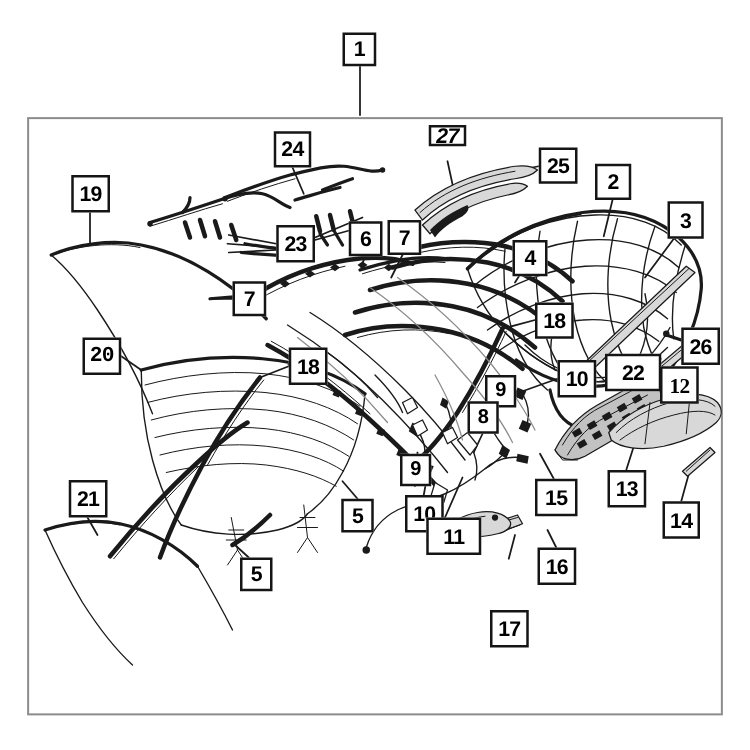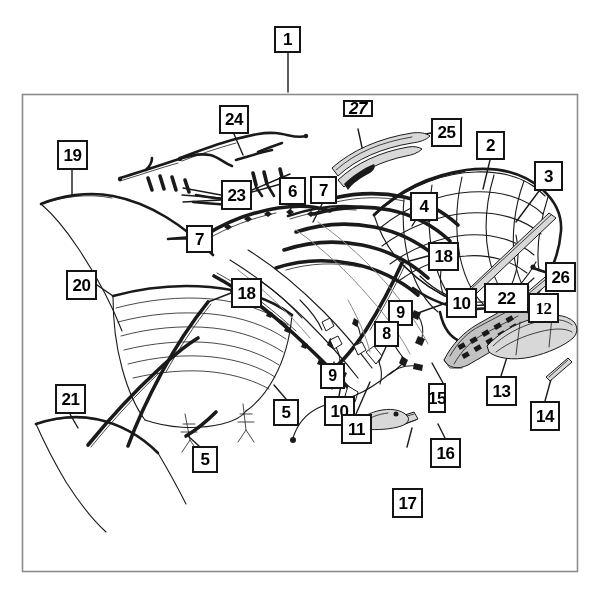--- a/index.html
+++ b/index.html
@@ -387,33 +387,33 @@
       <div class="callout cal-lg" style="left: 431px; top: 118px; width: 31px; height: 29px;">25</div>
       <div class="callout cal-lg" style="left: 476px; top: 131px; width: 29px; height: 29px;">2</div>
       <div class="callout cal-lg" style="left: 534px; top: 161px; width: 29px; height: 30px;">3</div>
       <div class="callout cal-lg" style="left: 221px; top: 180px; width: 31px; height: 30px;">23</div>
       <div class="callout cal-lg" style="left: 279px; top: 177px; width: 27px; height: 28px;">6</div>
       <div class="callout cal-lg" style="left: 310px; top: 176px; width: 27px; height: 28px;">7</div>
       <div class="callout cal-lg" style="left: 410px; top: 192px; width: 28px; height: 29px;">4</div>
       <div class="callout cal-lg" style="left: 186px; top: 225px; width: 27px; height: 28px;">7</div>
       <div class="callout cal-lg" style="left: 428px; top: 242px; width: 31px; height: 29px;">18</div>
       <div class="callout cal-lg" style="left: 545px; top: 262px; width: 31px; height: 30px;">26</div>
-      <div class="callout cal-lg" style="left: 66px; top: 270px; width: 31px; height: 30px;">20</div>
+      <div class="callout cal-lg" style="left: 66px; top: 270px; width: 31px; height: 30px; font-family: Liberation Mono, monospace;">20</div>
       <div class="callout cal-lg" style="left: 231px; top: 278px; width: 31px; height: 30px;">18</div>
       <div class="callout cal-lg" style="left: 446px; top: 288px; width: 31px; height: 30px;">10</div>
       <div class="callout cal-lg" style="left: 484px; top: 283px; width: 45px; height: 30px;">22</div>
       <div class="callout cal-lg" style="left: 528px; top: 293px; width: 31px; height: 30px; font-family: Liberation Serif, serif;">12</div>
       <div class="callout cal-md" style="left: 388px; top: 300px; width: 25px; height: 26px;">9</div>
       <div class="callout cal-md" style="left: 374px; top: 321px; width: 25px; height: 26px;">8</div>
       <div class="callout cal-md" style="left: 320px; top: 363px; width: 25px; height: 26px;">9</div>
       <div class="callout cal-lg" style="left: 55px; top: 384px; width: 31px; height: 30px;">21</div>
       <div class="callout cal-lg" style="left: 486px; top: 376px; width: 31px; height: 30px;">13</div>
-      <div class="callout cal-lg" style="left: 428px; top: 383px; width: 18px; height: 30px;">15</div>
+      <div class="callout cal-lg" style="left: 428px; top: 383px; width: 34px; height: 30px;">15</div>
       <div class="callout cal-lg" style="left: 530px; top: 401px; width: 30px; height: 30px;">14</div>
       <div class="callout cal-lg" style="left: 273px; top: 399px; width: 26px; height: 27px;">5</div>
       <div class="callout cal-lg" style="left: 324px; top: 396px; width: 31px; height: 30px;">10</div>
-      <div class="callout cal-lg" style="left: 341px; top: 414px; width: 31px; height: 30px;">11</div>
+      <div class="callout cal-lg" style="left: 341px; top: 414px; width: 44px; height: 30px;">11</div>
       <div class="callout cal-lg" style="left: 430px; top: 438px; width: 31px; height: 30px;">16</div>
       <div class="callout cal-lg" style="left: 392px; top: 447px; width: 31px; height: 30px; margin-top: 41px;">17</div>
       <div class="callout cal-lg" style="left: 192px; top: 446px; width: 26px; height: 27px;">5</div>
     </div>
 
 </div>
 
 </body></html>

